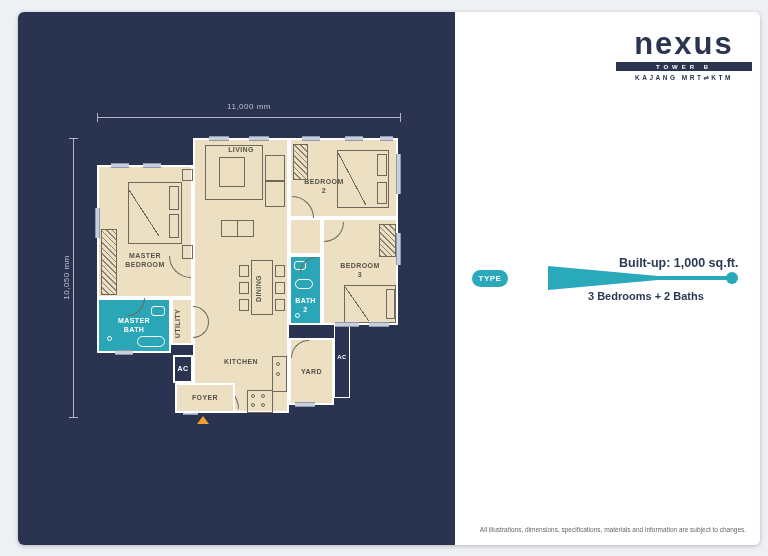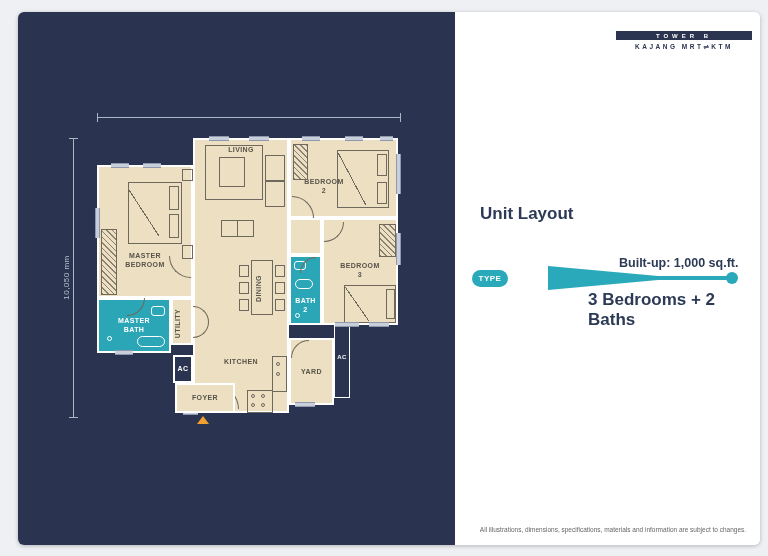--- a/index.html
+++ b/index.html
@@ -39,30 +39,31 @@
   .tower-bar { margin-top:3px; background:#2b3550; color:#fff; font-size:6px; font-weight:700; letter-spacing:4px; padding:2px 0 1px; }
   .tagline { margin-top:3px; color:#2b3550; font-size:6.5px; font-weight:700; letter-spacing:2.5px; }
 
   
   .heading { position:absolute; left:462px; top:192px; font-size:17px; font-weight:700; color:#2c3a55; }
   .type-pill { position:absolute; left:454px; top:258px; width:36px; height:17px; background:#29a9ba; border-radius:9px; color:#fff; font-size:8px; font-weight:700; letter-spacing:.5px; text-align:center; line-height:17px; z-index:3; }
   .type-circle { position:absolute; left:483px; top:238px; width:56px; height:56px; border-radius:50%; border:5px solid #29a9ba; background:#fff; display:flex; align-items:center; justify-content:center; z-index:2; }
   .type-code { font-size:27px; font-weight:700; color:#2a3450; }
   .ribbon { position:absolute; left:530px; top:248px; z-index:1; }
   .builtup { position:absolute; left:570px; top:244px; font-size:12.5px; font-weight:700; color:#2c3a55; }
-  .config  { position:absolute; left:570px; top:278px; font-size:17px; font-weight:700; color:#2c3a55; }
+  .config  { position:absolute; left:570px; top:278px; font-size:11px; font-weight:700; color:#2c3a55; }
 
   .footer { position:absolute; left:455px; top:514px; width:280px; text-align:center; font-size:6.5px; color:#666; }
 </style>
 </head>
 <body>
 
 <div class="card">
   <div class="navy-panel">
 
+    <div class="dim-label" style="left:79px;top:90px;width:304px;">11,000 mm</div>
     <div class="dim" style="left:79px;top:105px;width:304px;height:1px;"></div>
     <div class="dim" style="left:79px;top:101px;width:1px;height:9px;"></div>
     <div class="dim" style="left:382px;top:101px;width:1px;height:9px;"></div>
 
     <div class="dim" style="left:55px;top:126px;width:1px;height:280px;"></div>
     <div class="dim" style="left:51px;top:126px;width:9px;height:1px;"></div>
     <div class="dim" style="left:51px;top:405px;width:9px;height:1px;"></div>
     <div class="dim-label" style="left:16px;top:261px;width:64px;transform:rotate(-90deg);">10,050 mm</div>
 
     <div class="plan">
@@ -203,33 +204,33 @@
       <div class="arc tr" style="left:118px;top:247px;width:24px;height:24px;"></div>
       <div class="arc tl" style="left:194px;top:202px;width:18px;height:18px;"></div>
 
       <div class="tri-up" style="left:100px;top:278px;"></div>
     </div>
   </div>
 
   <div class="white-panel">
 
     <div class="logo-wrap" style="left:161px;top:16px;position:absolute;">
+      <div class="logo-word">nexus</div>
       
       
       
       
       
       
       
       
       <div class="tower-bar">TOWER B</div>
       <div class="tagline">KAJANG MRT⇌KTM</div>
     </div>
 
-    <div class="heading" style="left:25px;position:absolute;">Unit Layout</div>
 
     <div class="type-pill" style="left:17px;">TYPE</div>
     <svg class="ribbon" style="left:93px;" width="200" height="40">
       <polygon points="0,6 110,16 184,16 184,20 110,20 0,30" fill="#29a9ba"></polygon>
       <circle cx="184" cy="18" r="6" fill="#29a9ba"></circle>
     </svg>
     <div class="builtup" style="left:133px;padding-left:31px;">Built-up: 1,000 sq.ft.</div>
     <div class="config" style="left:133px;">3 Bedrooms + 2 Baths</div>
 
     <div class="footer" style="left:18px;">All illustrations, dimensions, specifications, materials and information are subject to changes.</div>

